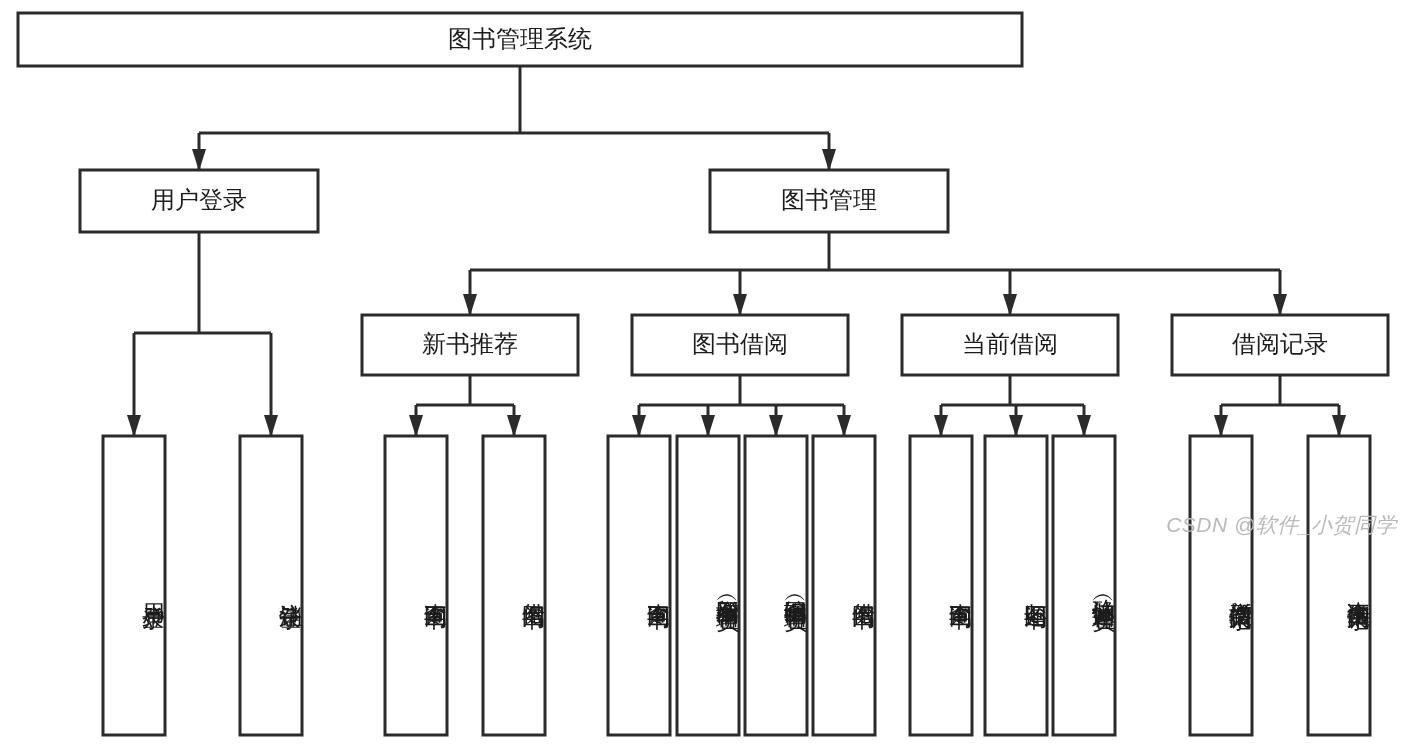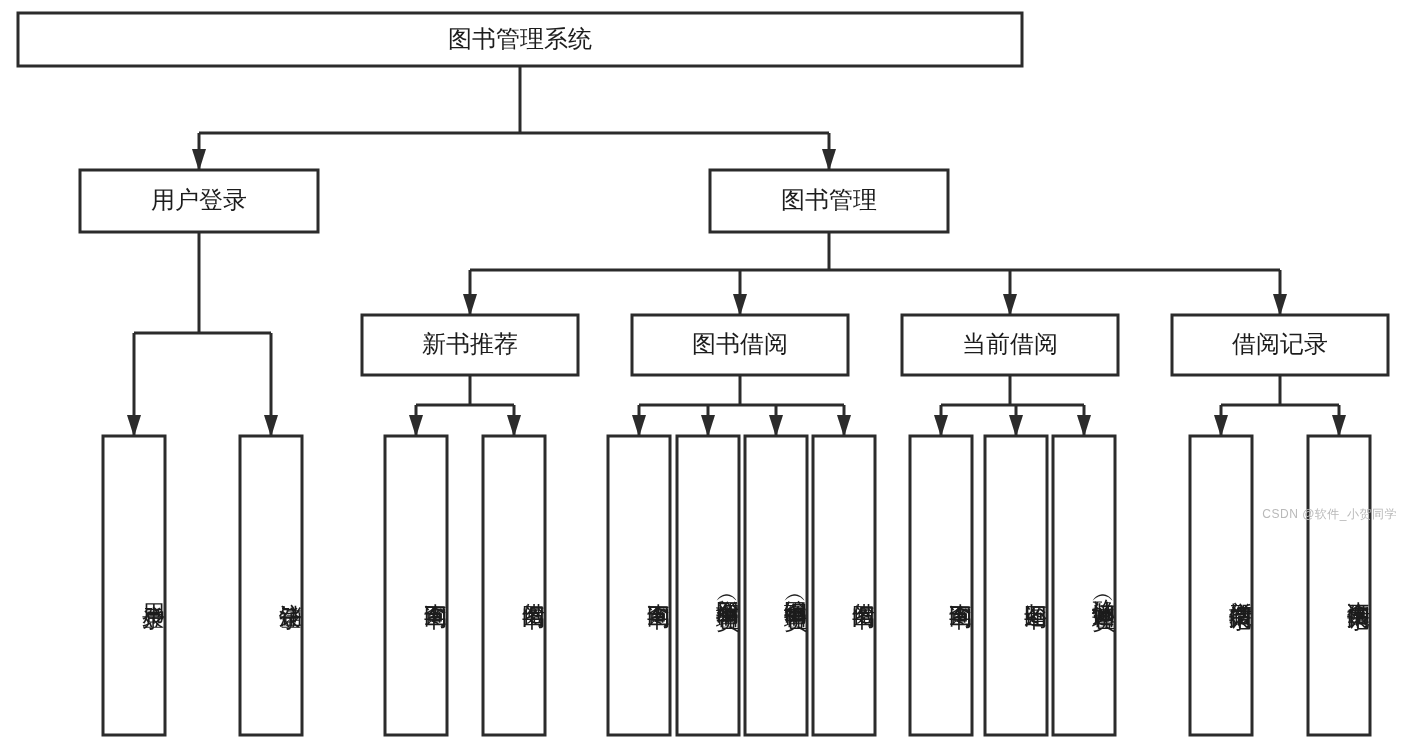--- a/index.html
+++ b/index.html
@@ -59,26 +59,27 @@
     color: #1c1c1c;
     display: flex;
     align-items: flex-start;
     justify-content: center;
     white-space: nowrap;
     pointer-events: none;
   }
   .watermark {
     position: absolute;
     right: 8px;
-    bottom: 20px;
+    bottom: 4px;
     font-family: "Liberation Sans", "DejaVu Sans", sans-serif;
-    font-size: 12px;
+    font-size: 21px;
     color: #b9b9b9;
     letter-spacing: 0.5px;
     white-space: nowrap;
+    font-style: italic;
   }
 </style>
 </head>
 <body>
 
 <div id="diagram-root">
 
   <svg id="tree-svg" viewBox="0 0 1405 747">
     <g id="connectors-layer">
         <line x1="520" y1="66" x2="520" y2="133" class="connector"></line>

